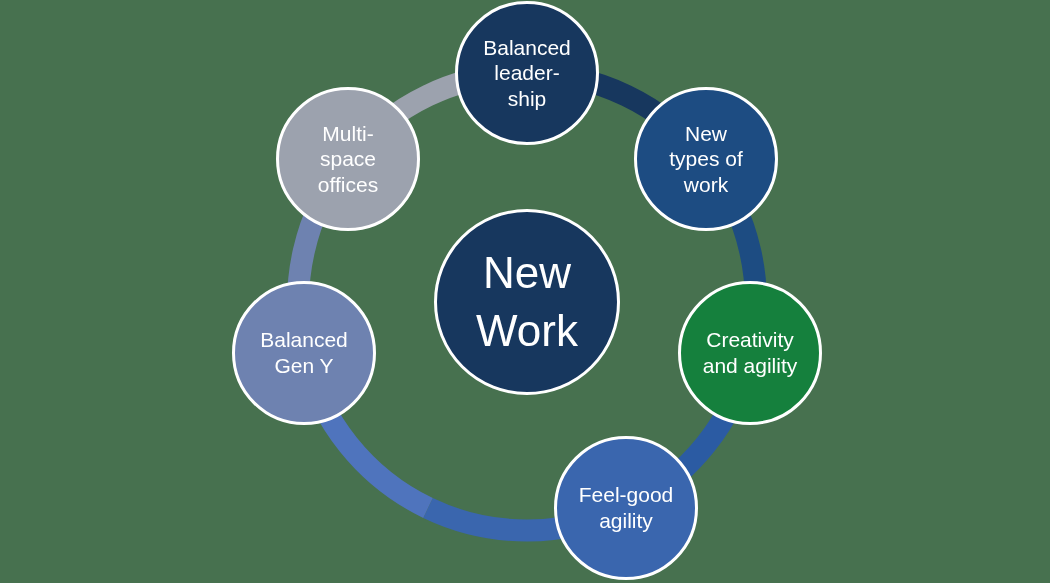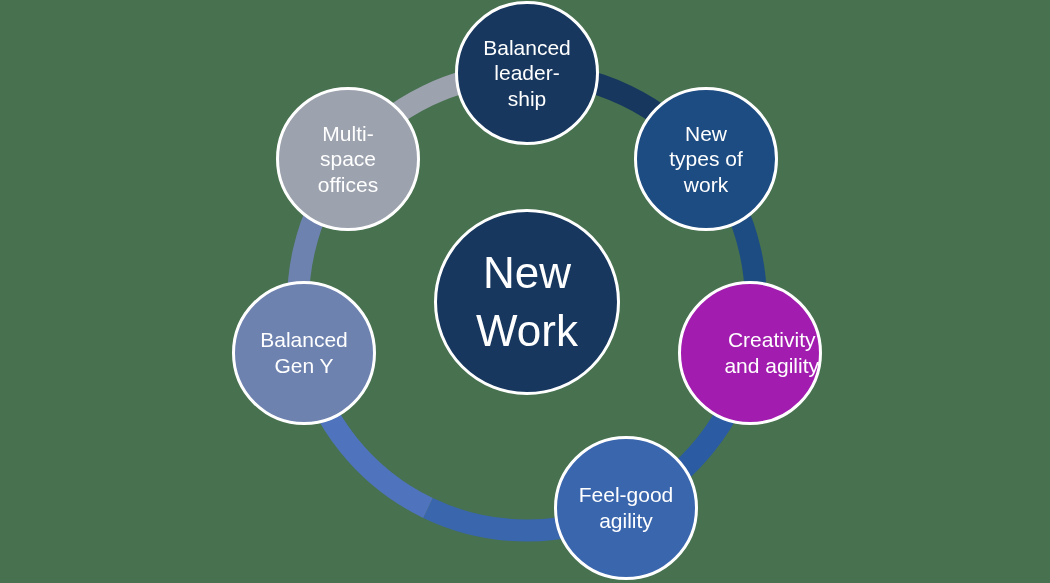--- a/index.html
+++ b/index.html
@@ -81,21 +81,21 @@
 leader-
 ship</span>
   </div>
 
   <div class="node satellite pos-1" style="background-color: rgb(29, 76, 130);">
     <span class="label">New
 types of
 work</span>
   </div>
 
-  <div class="node satellite pos-2" style="background-color: #a21caf; justify-content: flex-end;">
+  <div class="node satellite pos-2" style="background-color: #15803d;">
     <span class="label">Creativity
 and agility</span>
   </div>
 
   <div class="node satellite pos-3" style="background-color: rgb(58, 102, 174);">
     <span class="label">Feel-good
 agility</span>
   </div>
 
 

